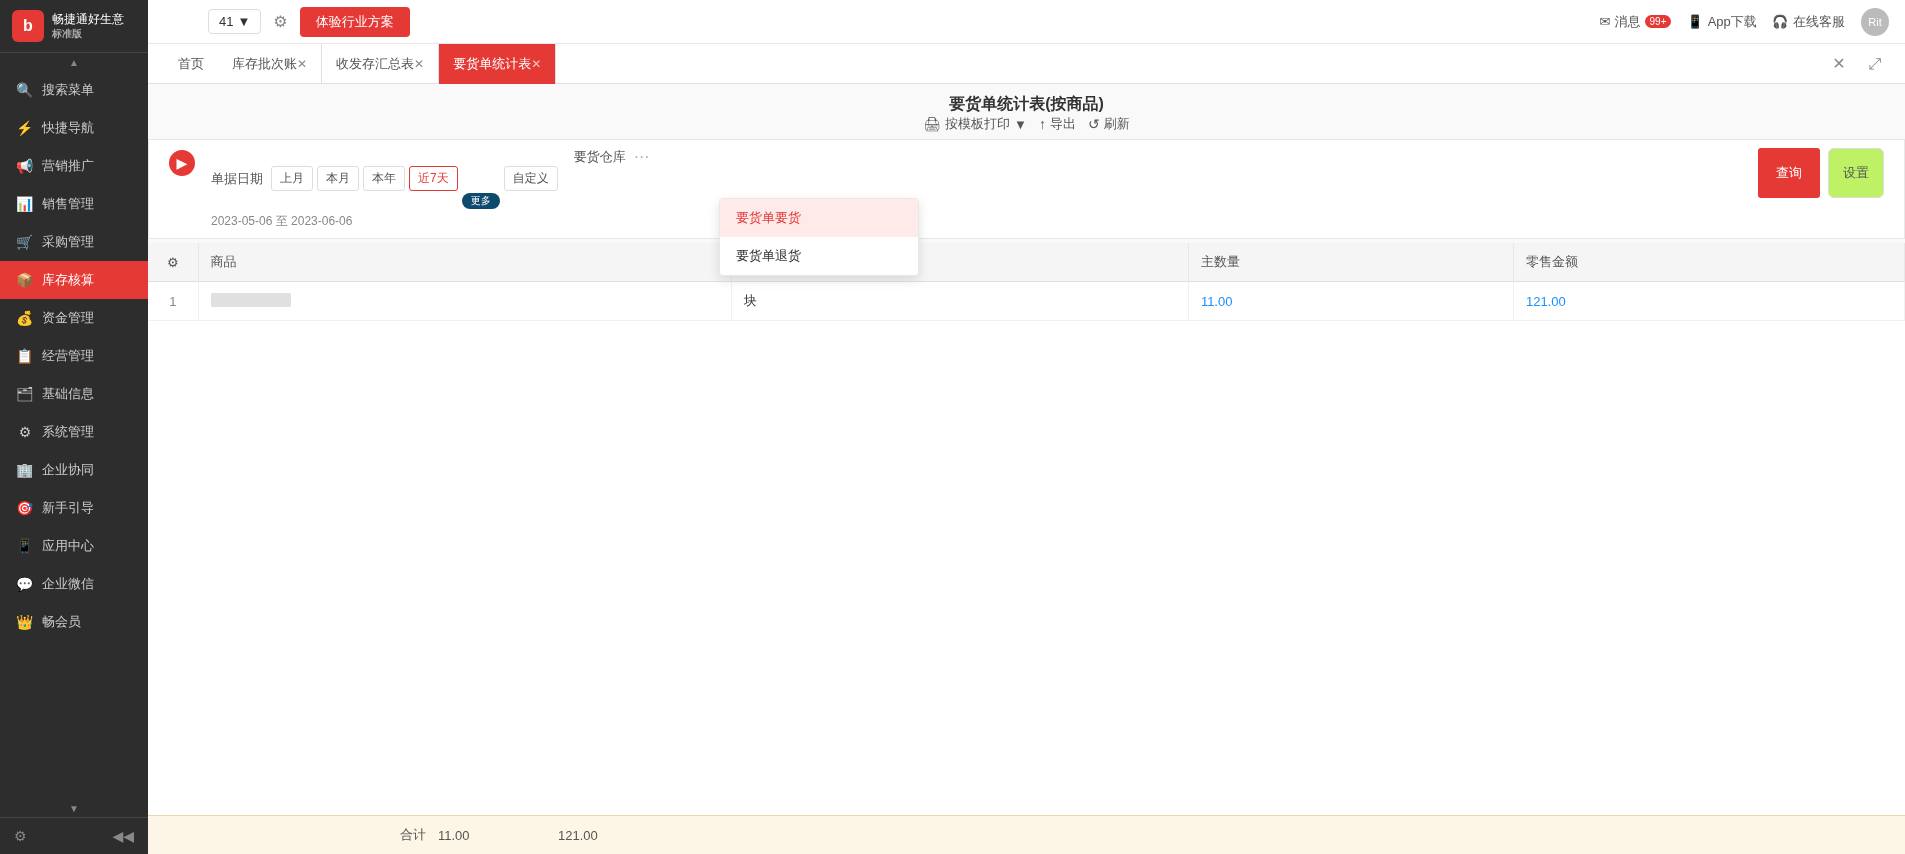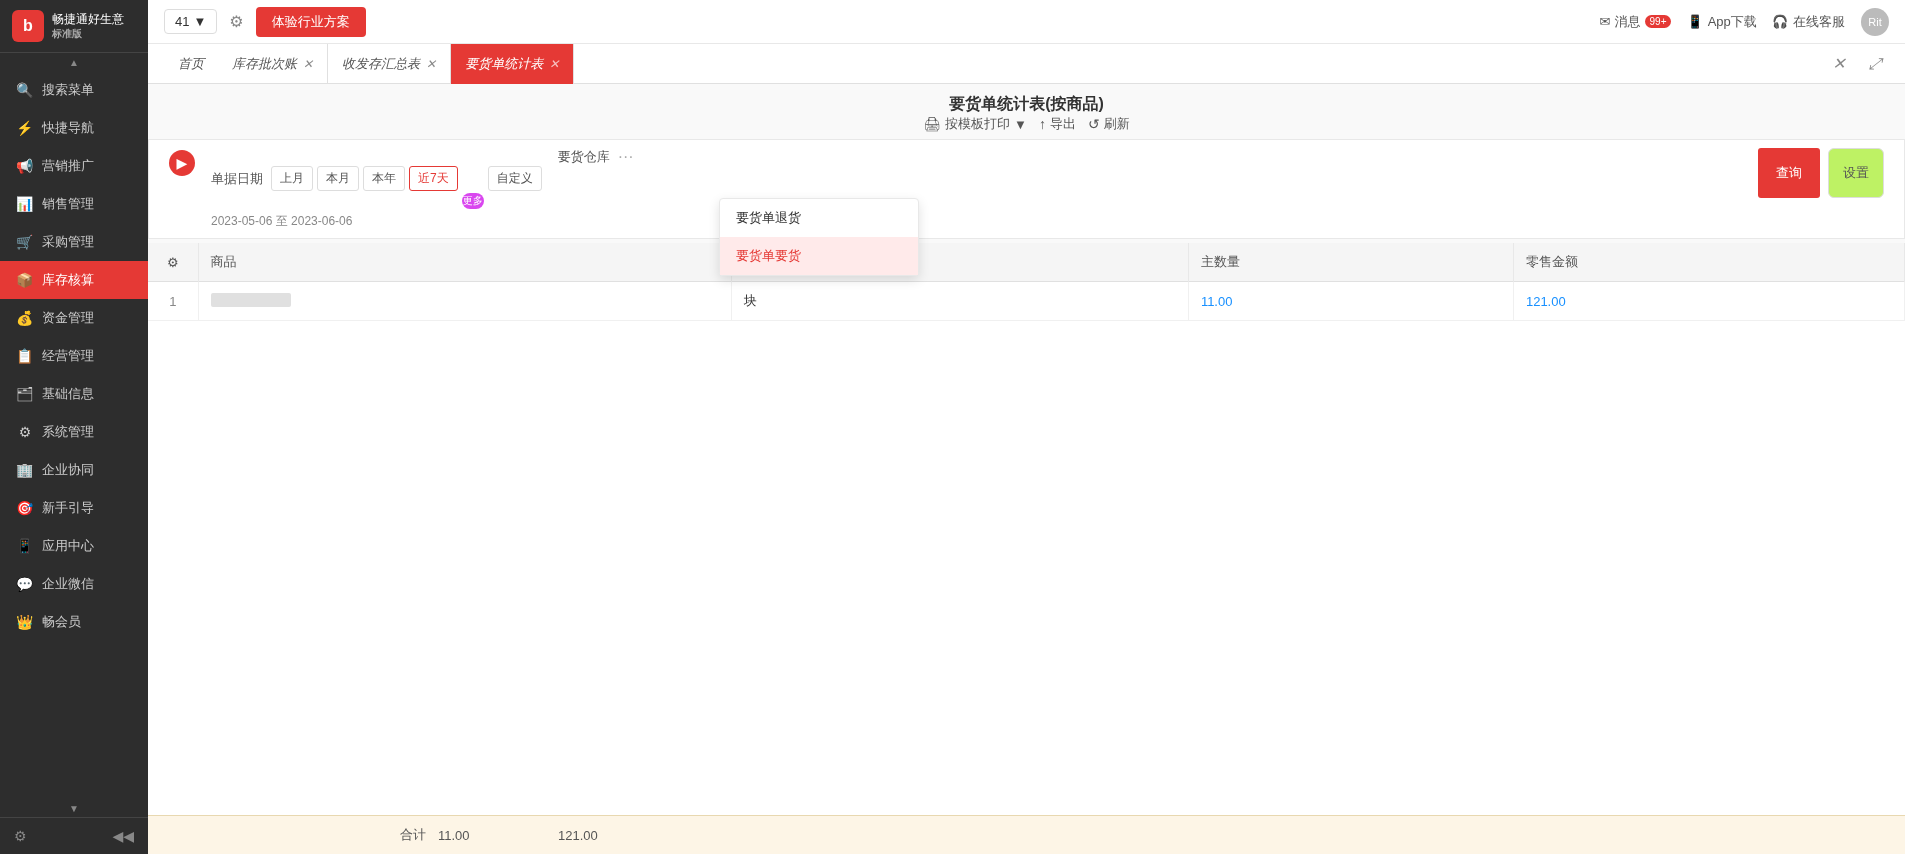--- a/index.html
+++ b/index.html
@@ -98,20 +98,21 @@
       display: flex;
       align-items: center;
       gap: 4px;
       border: 1px solid #ddd;
       border-radius: 4px;
       padding: 4px 10px;
       cursor: pointer;
       font-size: 13px;
       color: #333;
       background: #fff;
+      margin-left: 44px;
     }
     .topbar-settings-icon { color: #888; cursor: pointer; font-size: 16px; }
     .btn-trial {
       background: #e53935;
       color: #fff;
       border: none;
       border-radius: 4px;
       padding: 6px 16px;
       cursor: pointer;
       font-size: 13px;
@@ -142,26 +143,24 @@
     
     .tabbar {
       height: 40px;
       background: #fff;
       border-bottom: 1px solid #e0e0e0;
       display: flex;
       align-items: center;
       padding: 0 16px;
       gap: 0;
       flex-shrink: 0;
-      font-style: italic;
     }
     .tab-item {
       display: flex;
       align-items: center;
-      gap: 6px;
       padding: 0 14px;
       height: 40px;
       cursor: pointer;
       font-size: 13px;
       color: #555;
       border-right: 1px solid #e0e0e0;
       position: relative;
     }
     .tab-item.active {
       background: #e53935;
@@ -248,25 +247,25 @@
       padding: 3px 8px;
       border: 1px solid #ddd;
       border-radius: 3px;
       background: #fff;
       cursor: pointer;
       font-size: 12px;
       color: #555;
     }
     .filter-date-btn.active { border-color: #e53935; color: #e53935; }
     .filter-badge-more {
-      background: #d946ef;
+      background: #0c4a6e;
       color: #fff;
       border-radius: 8px;
       font-size: 10px;
-      padding: 1px 1px;
+      padding: 1px 9px;
       cursor: pointer;
       margin-top: 45px;
     }
     .filter-date-range { font-size: 12px; color: #888; margin-top: 4px; }
 
     .filter-field-group { display: flex; align-items: center; gap: 8px; }
     .filter-field-label { color: #555; font-size: 13px; white-space: nowrap; }
     .filter-select {
       border: 1px solid #e53935;
       border-radius: 3px;
@@ -553,22 +552,22 @@
         <span class="filter-warehouse-label">要货仓库</span>
         <span class="filter-more-btn">···</span>
       </div>
 
       <div class="filter-actions">
         <button class="btn-query">查询</button>
         <button class="btn-settings">设置</button>
       </div>
 
       <div class="type-dropdown">
+        <div class="dropdown-item selected">要货单要货</div>
         <div class="dropdown-item">要货单退货</div>
-        <div class="dropdown-item selected">要货单要货</div>
       </div>
     </div>
 
     <div class="table-area">
       <table>
         <thead>
           <tr>
             <th>
               <span>⚙</span>
             </th>

